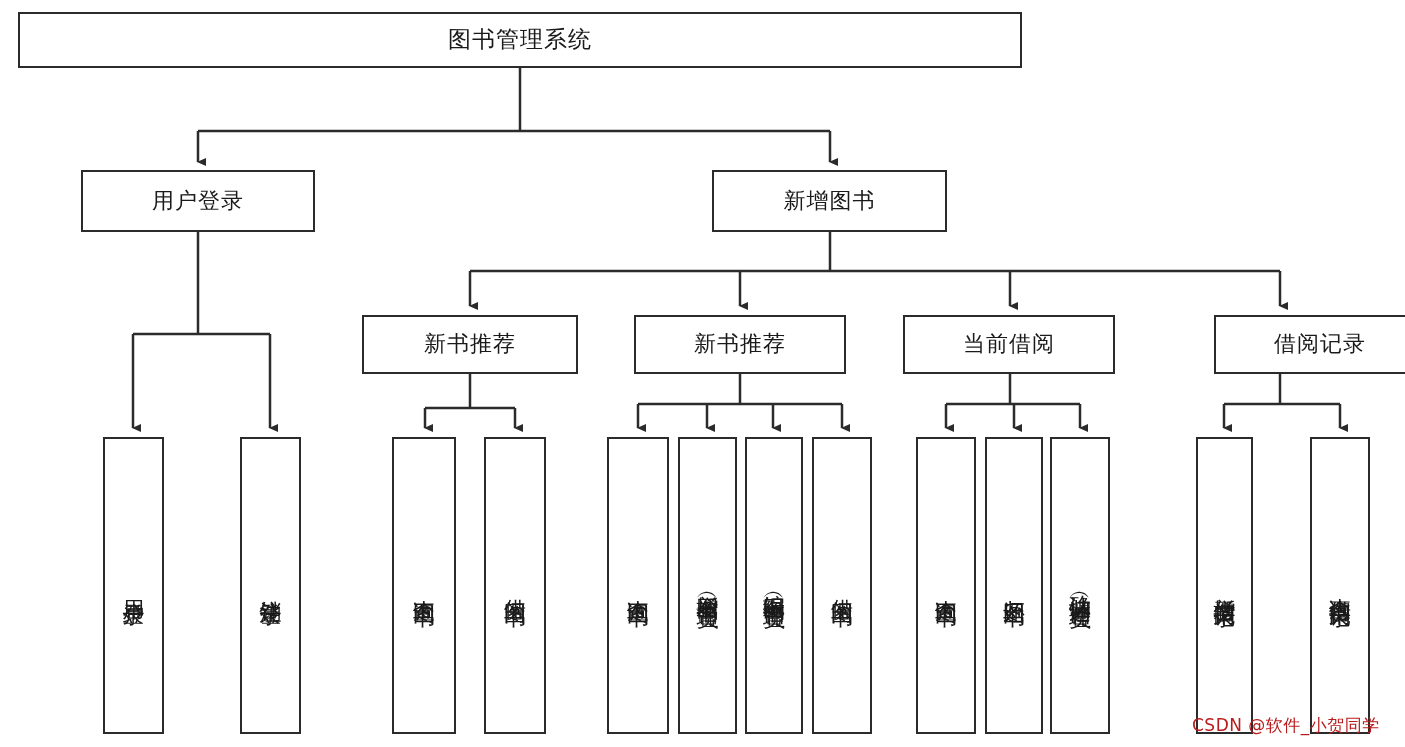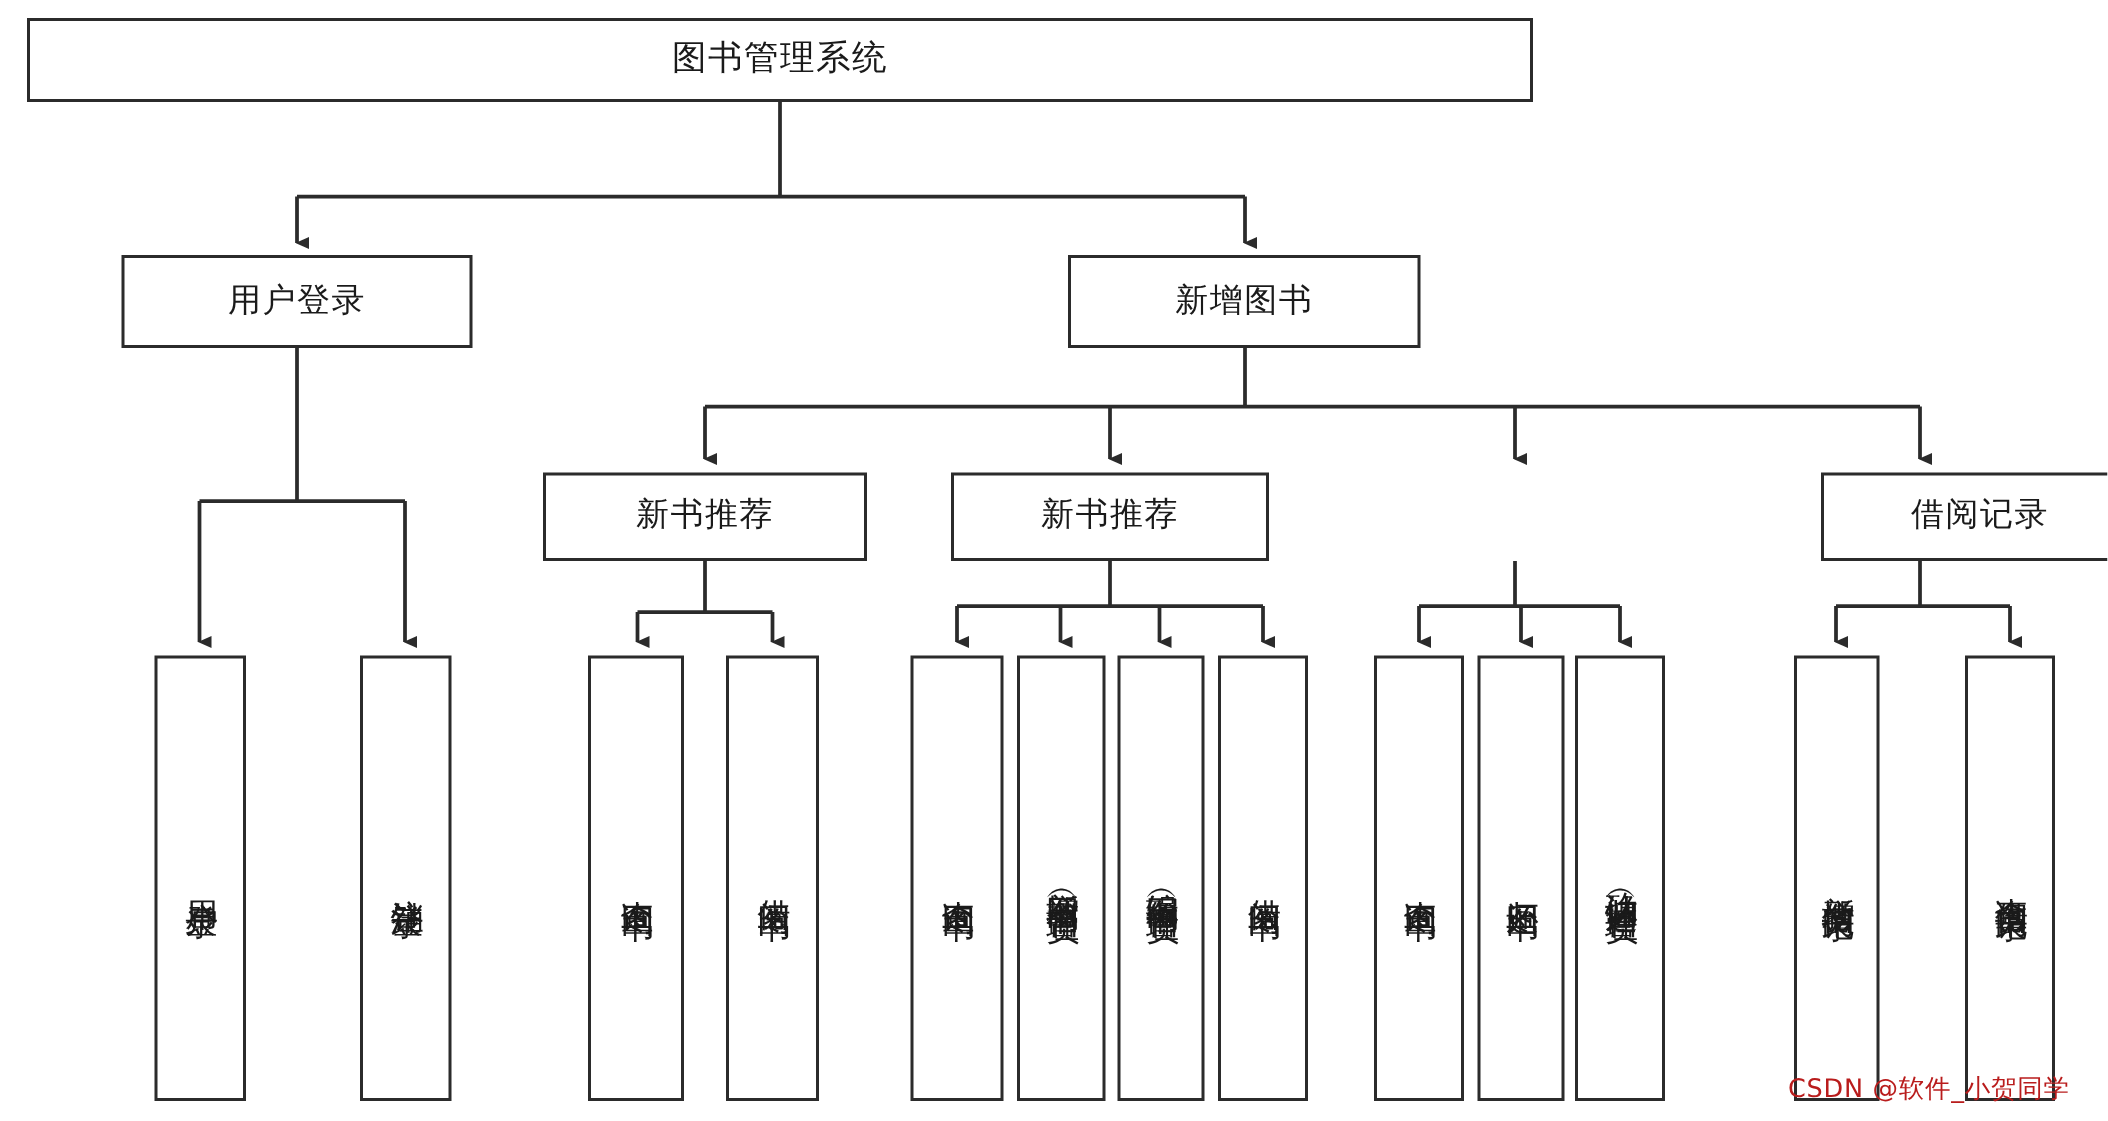--- a/index.html
+++ b/index.html
@@ -135,20 +135,23 @@
   <div class="node horiz" style="left:712px; top:170px; width:235px; height:62px;">
     <span>新增图书</span>
   </div>
 
   <div class="node horiz" style="left:362px; top:315px; width:216px; height:59px;">
     <span>新书推荐</span>
   </div>
   <div class="node horiz" style="left:634px; top:315px; width:212px; height:59px;">
     <span>新书推荐</span>
   </div>
+  <div class="node horiz" style="left:903px; top:315px; width:212px; height:59px;">
+    <span>当前借阅</span>
+  </div>
   <div class="node horiz" style="left:1172px; top:315px; width:212px; height:59px;margin-left:42px;">
     <span>借阅记录</span>
   </div>
 
   <div class="node leaf" style="left:103px; top:437px; width:61px; height:297px;">
     <span class="vtext">用户登录</span>
   </div>
   <div class="node leaf" style="left:240px; top:437px; width:61px; height:297px;">
     <span class="vtext">注销登录</span>
   </div>

